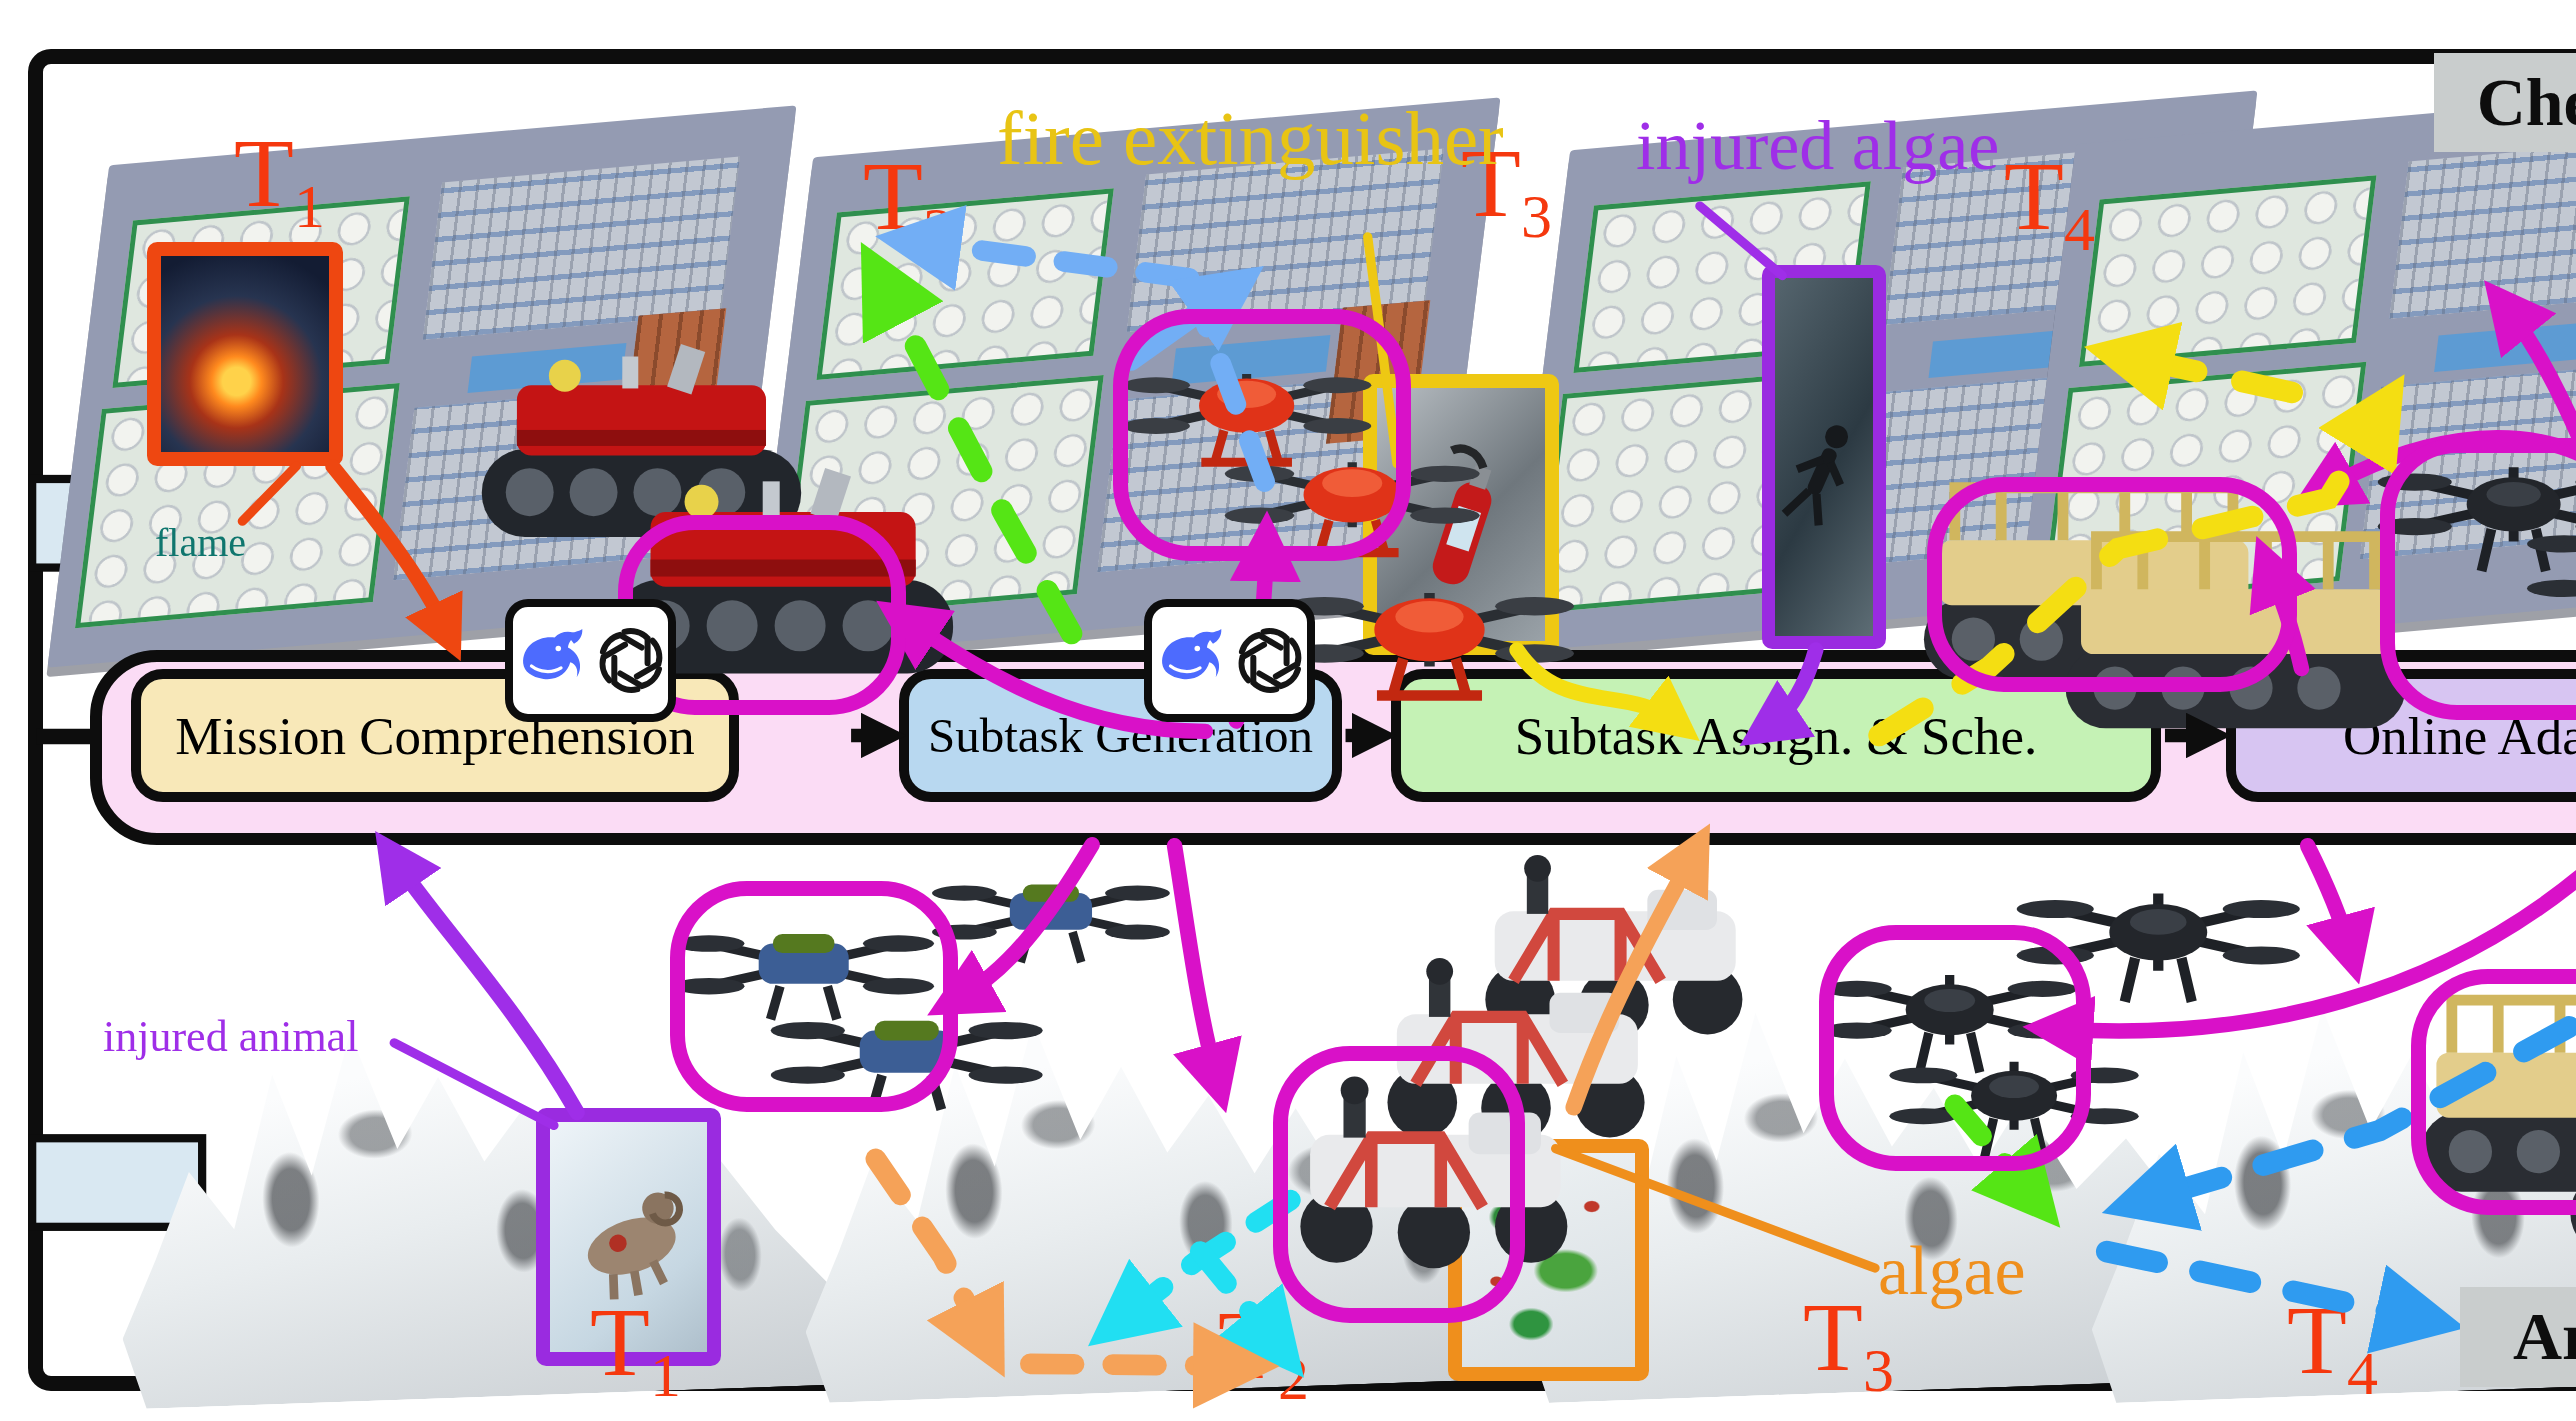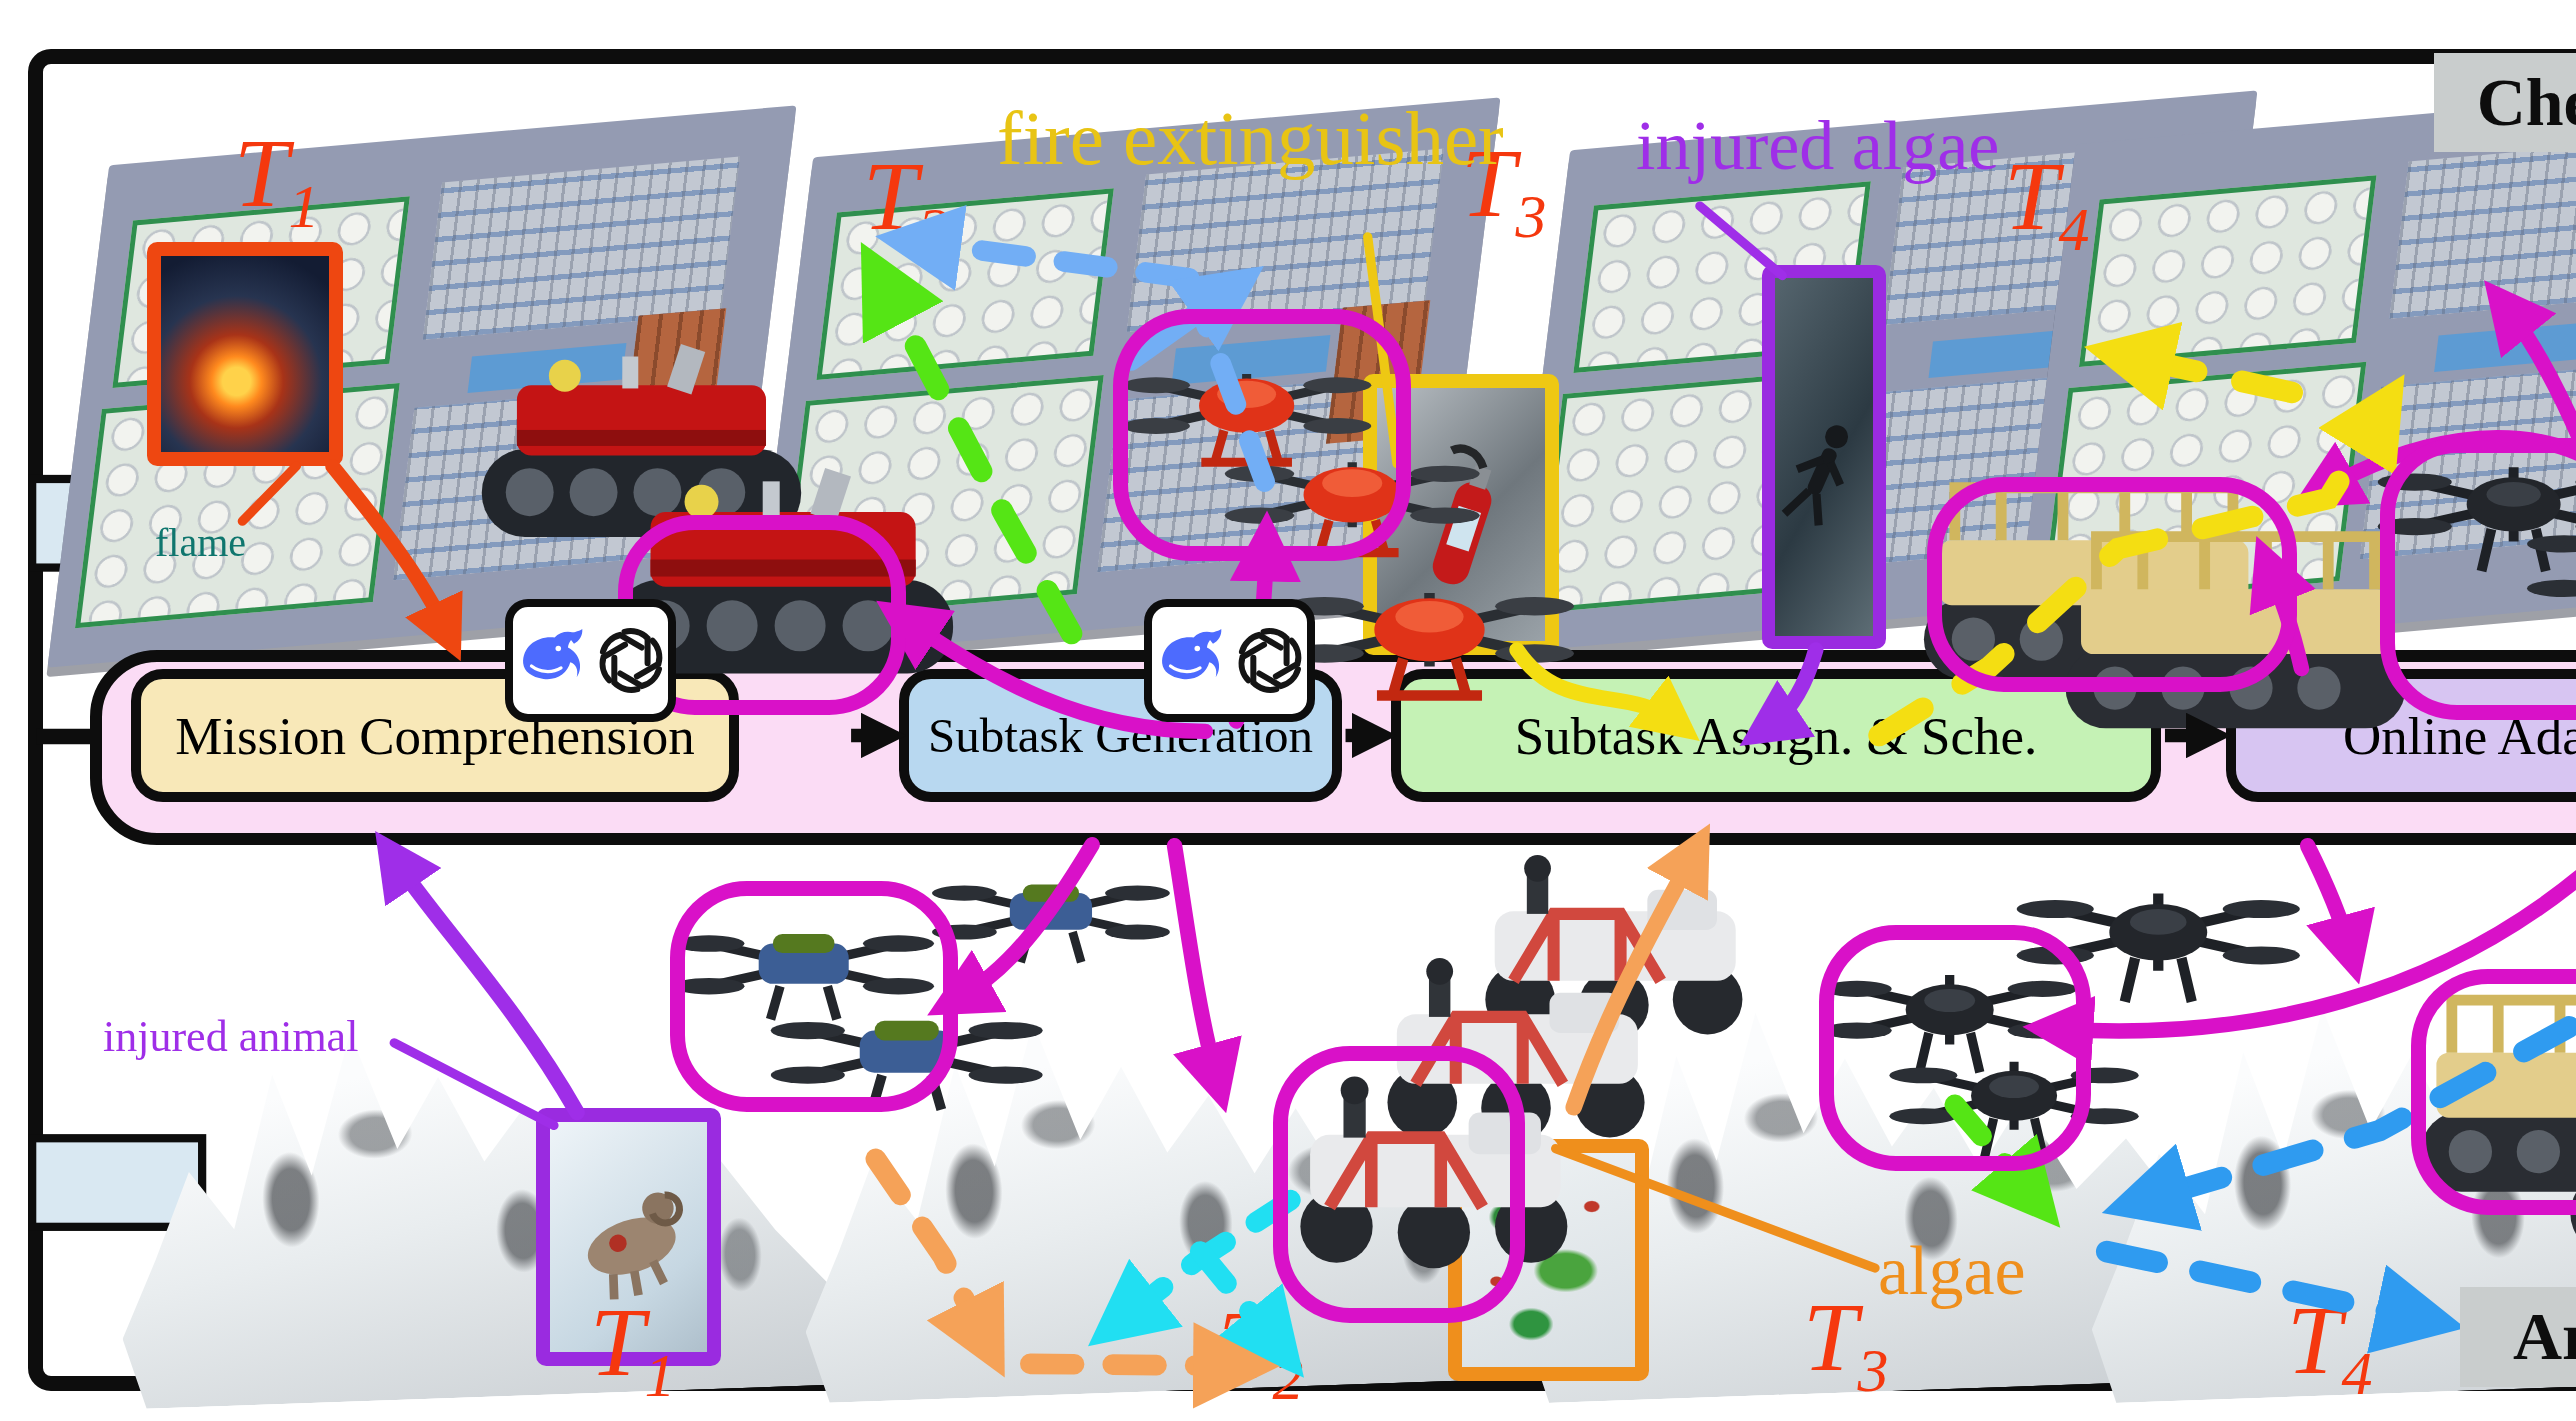--- a/index.html
+++ b/index.html
@@ -32,21 +32,21 @@
       radial-gradient(46px 77px at 24% 48%, rgba(60,63,67,.65) 0 40%, transparent 62%),
       radial-gradient(62px 41px at 36% 32%, rgba(86,90,94,.55) 0 40%, transparent 60%),
       radial-gradient(46px 72px at 56% 58%, rgba(55,58,62,.6) 0 38%, transparent 58%),
       radial-gradient(67px 46px at 73% 46%, rgba(80,84,88,.5) 0 40%, transparent 58%),
       radial-gradient(36px 62px at 86% 66%, rgba(70,74,78,.5) 0 40%, transparent 60%),
       linear-gradient(168deg,#fbfcfd 22%,#e9edef 52%,#c9ced2 100%);
     transform:rotate(-2deg);}
   
   .inset{box-sizing:border-box;z-index:5;border-radius:10.3px;}
   
-  .tlabel{color:#f5380e;z-index:6;font-size:98px;line-height:1;font-style:italic;}
+  .tlabel{color:#f5380e;z-index:6;font-size:98px;line-height:1;}
   .tlabel sub{font-size:62px;line-height:1;}
   .note{z-index:6;white-space:nowrap;line-height:1;}
   
   #pipe{left:90px;top:650px;width:2810px;height:195px;background:#fbdcf5;border:12.4px solid #0d0d0d;
         border-radius:67px;box-sizing:border-box;z-index:4;}
   .stage{position:absolute;top:669px;height:133px;border:10.3px solid #0d0d0d;border-radius:32px;
          box-sizing:border-box;z-index:5;display:flex;align-items:center;justify-content:center;
          font-size:53px;white-space:nowrap;}
   .badge{position:absolute;width:171px;height:123px;background:#ffffff;border:8.2px solid #0d0d0d;
          border-radius:23px;box-sizing:border-box;z-index:12;display:flex;align-items:center;

